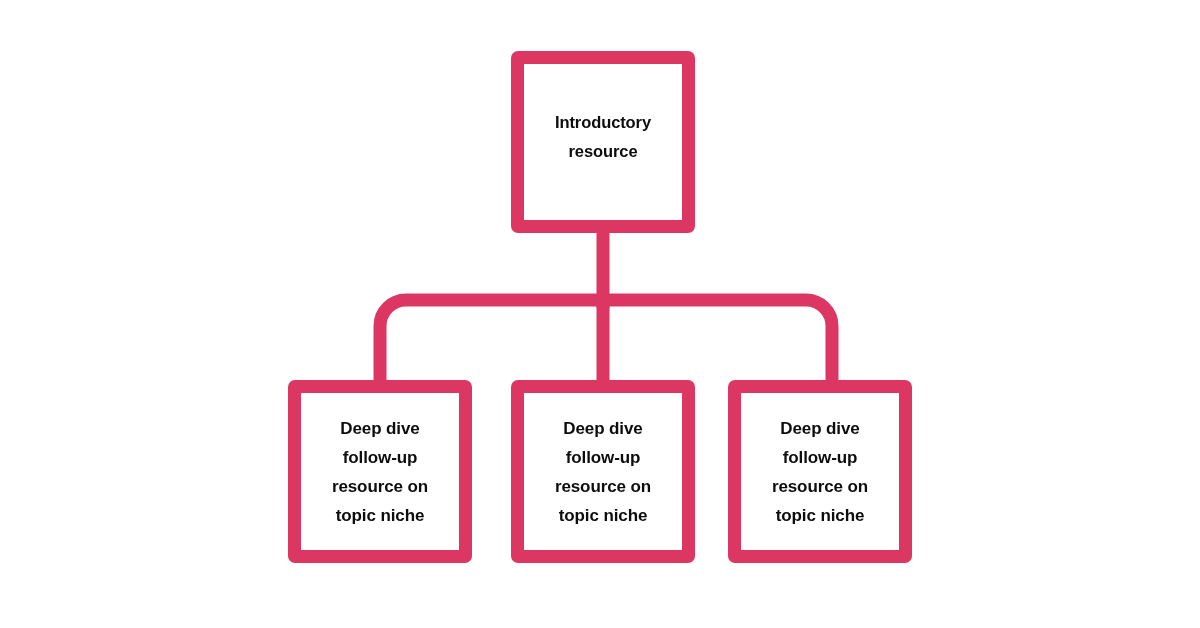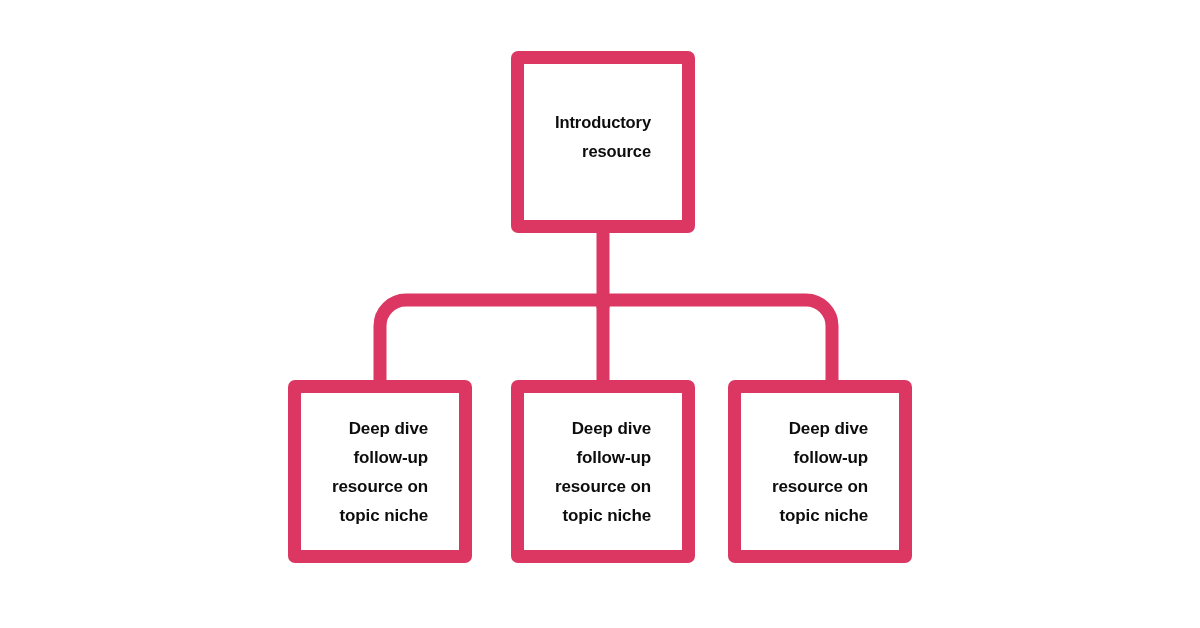--- a/index.html
+++ b/index.html
@@ -36,21 +36,21 @@
     border-width: 13px;
     border-radius: 7px;
     display: flex;
     align-items: center;
     justify-content: center;
     z-index: 2;
   }
   .node-label {
     font-weight: bold;
     color: #0D0D0D;
-    text-align: right;
+    text-align: center;
     letter-spacing: -0.1px;
     white-space: pre-line;
   }
   #node-root {
     left: 511px;
     top: 51px;
     width: 184px;
     height: 182px;
   }
   #node-root .node-label {

